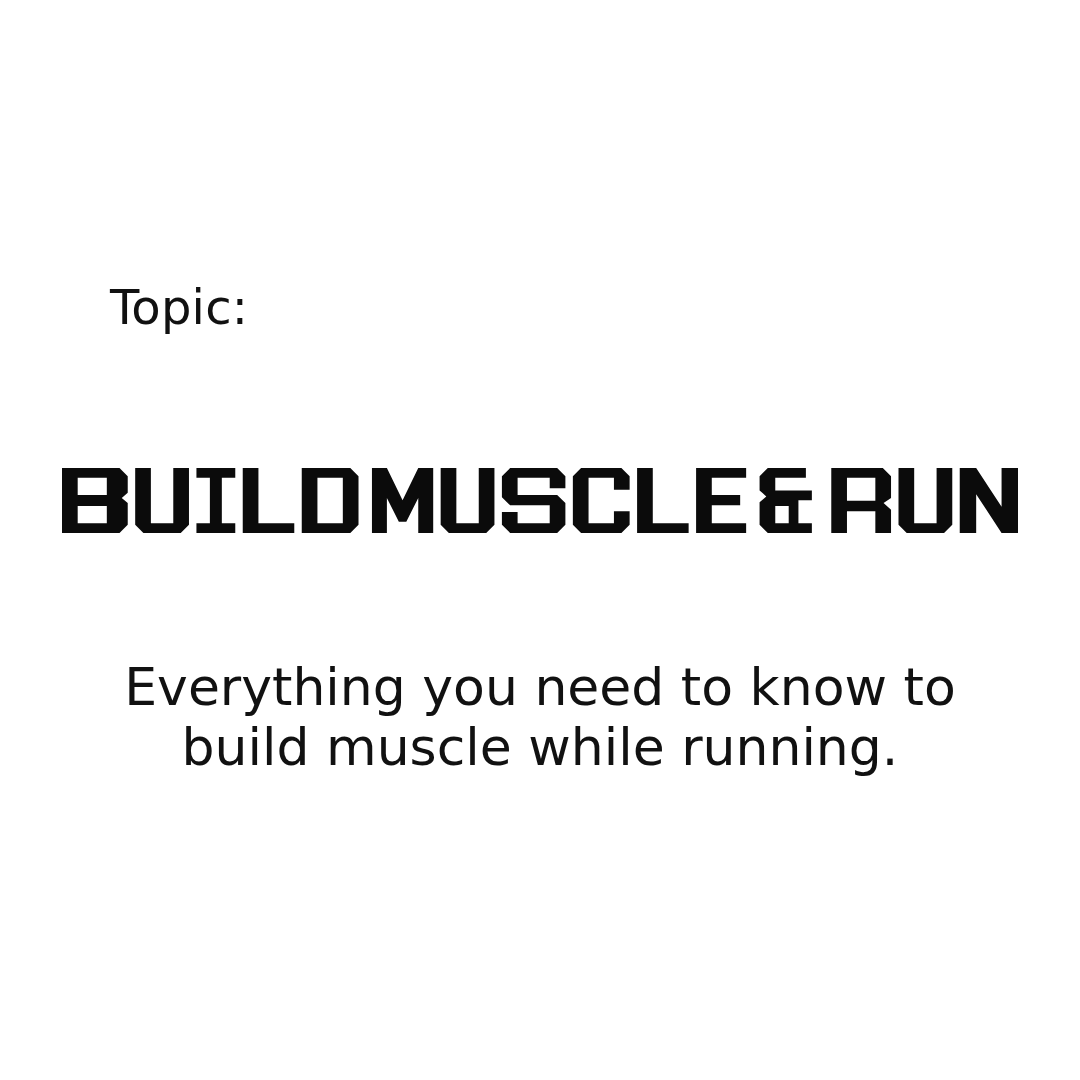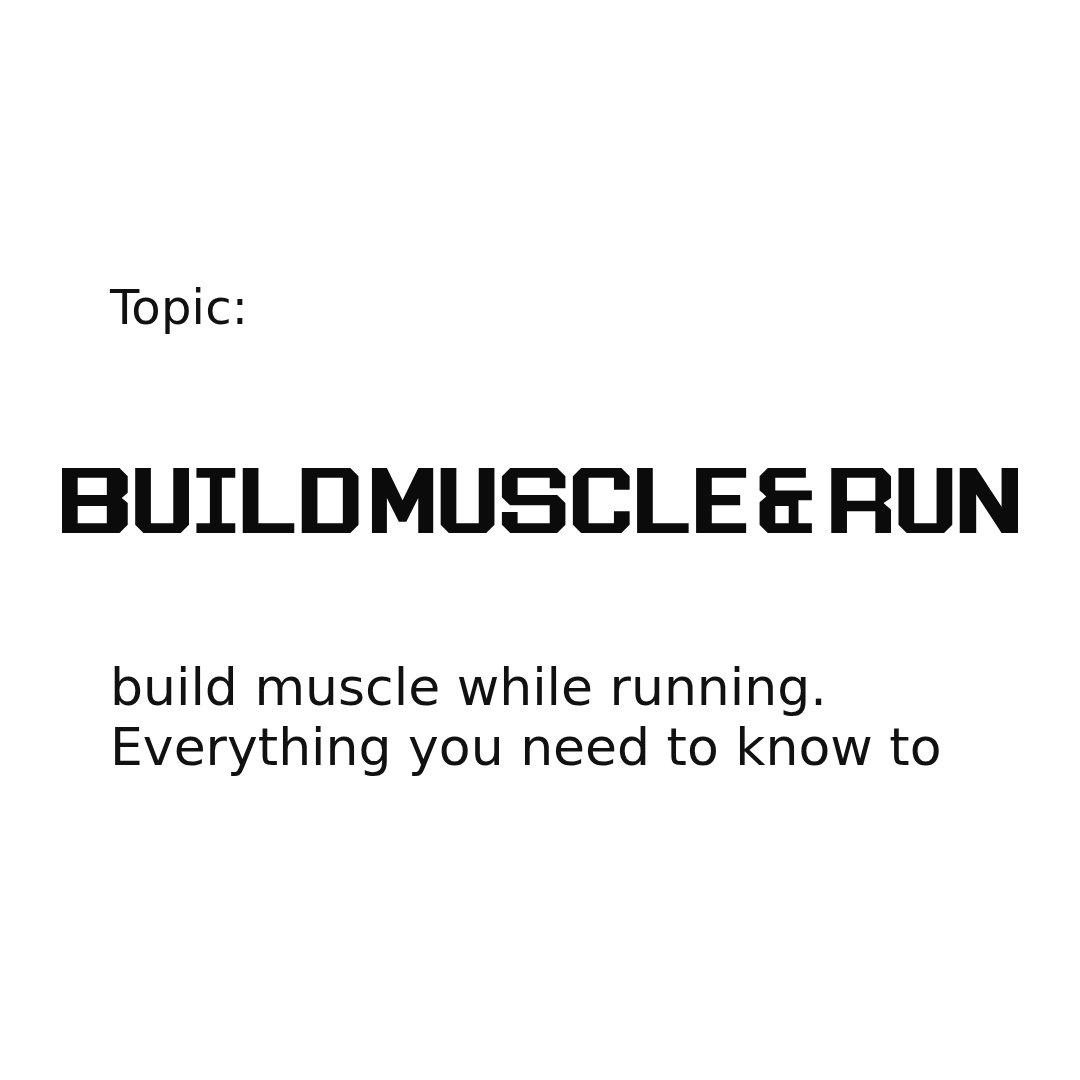--- a/index.html
+++ b/index.html
@@ -12,20 +12,21 @@
     background: #ffffff;
     font-family: "Liberation Sans", sans-serif;
     overflow: hidden;
   }
 
   .slide {
     position: relative;
     width: 1080px;
     height: 1080px;
     background: #ffffff;
+    text-align: center;
   }
 
   
   .topic-label {
     position: absolute;
     left: 110px;
     top: 283px;
     font-family: "DejaVu Sans", "Liberation Sans", sans-serif;
     font-size: 48px;
     font-weight: 400;
@@ -114,17 +115,17 @@
                 M955 51 V74 H973 V51 Z"></path>
         <path d="M1030 0 H1099 L1110 11 V40 L1100 47 L1110 56 V87 H1089 V58 H1051 V87 H1030 Z
                 M1051 13 V44 H1089 V13 Z"></path>
         <path d="M1120 0 H1141 V74 H1171 V0 H1192 V76 L1181 87 H1131 L1120 76 Z"></path>
         <path d="M1202 0 H1224 L1258 52 V0 H1280 V87 H1258 L1224 35 V87 H1202 Z"></path>
       </svg>
     <div class="headline-text">BUILD MUSCLE &amp; RUN</div>
   </div>
 
   <div class="body-copy">
+    <span class="body-line">Everything you need to know to</span>
     <span class="body-line">build muscle while running.</span>
-    <span class="body-line">Everything you need to know to</span>
   </div>
 
 </div>
 
 </body></html>

